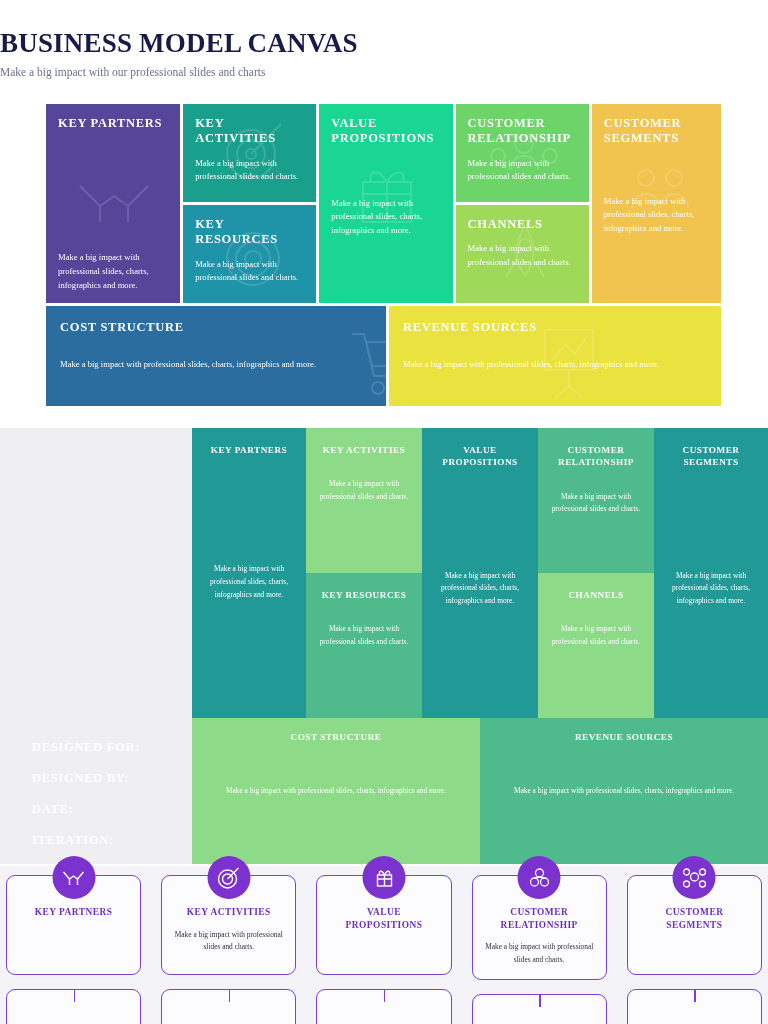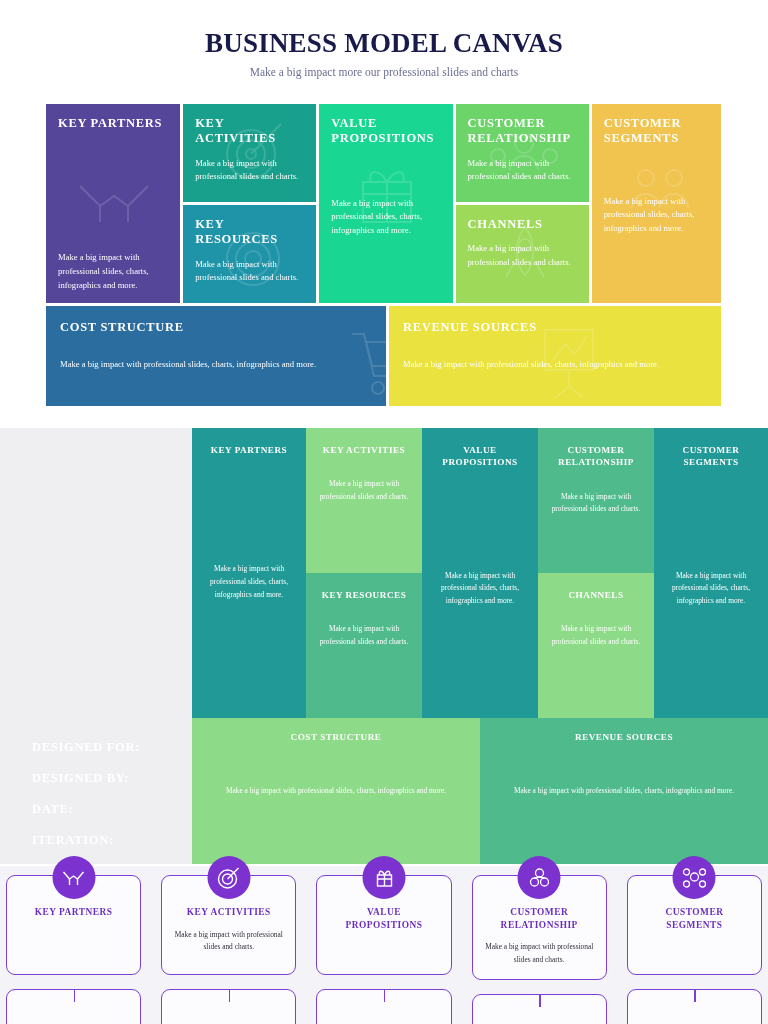--- a/index.html
+++ b/index.html
@@ -5,21 +5,21 @@
   * { box-sizing: border-box; margin: 0; padding: 0; }
   html, body {
     width: 768px; height: 1024px;
     background: #ffffff;
     font-family: "Liberation Serif", "DejaVu Serif", serif;
     overflow: hidden;
   }
   .page { position: relative; width: 768px; height: 1024px; }
 
   
-  .header { text-align: center; padding-top: 28px; }
+  .header { text-align: left; padding-top: 28px; }
   .header h1 {
     font-family: "Liberation Serif", serif;
     font-size: 27px; font-weight: bold; letter-spacing: .2px;
     color: #181a49;
   }
   .header .sub {
     margin-top: 7px; font-size: 11.5px; color: #6c6f92;
     font-family: "Liberation Serif", serif;
   }
 
@@ -97,21 +97,21 @@
   }
   .c3-sub { margin-top: 14px; }
 </style>
 </head>
 <body>
 
 <div class="page">
 
   <div class="header">
     <h1>BUSINESS MODEL CANVAS</h1>
-    <div class="sub">Make a big impact more our professional slides and charts</div>
+    <div class="sub">Make a big impact with our professional slides and charts</div>
   </div>
 
   <div class="c1">
     <div class="c1-top">
 
       <div class="c1-col" style="width:136px;">
         <div class="c1-cell flexcol push" style="background:#56469a;height:100%;">
           <svg class="wm" style="left:30px;top:72px;" width="76" height="52" viewBox="0 0 76 52">
             <path d="M4 10 L24 30 L38 20 L52 30 L72 10" stroke="#fff" stroke-width="2" fill="none"></path>
             <path d="M24 30 L24 46 M52 30 L52 46" stroke="#fff" stroke-width="2" fill="none"></path>

